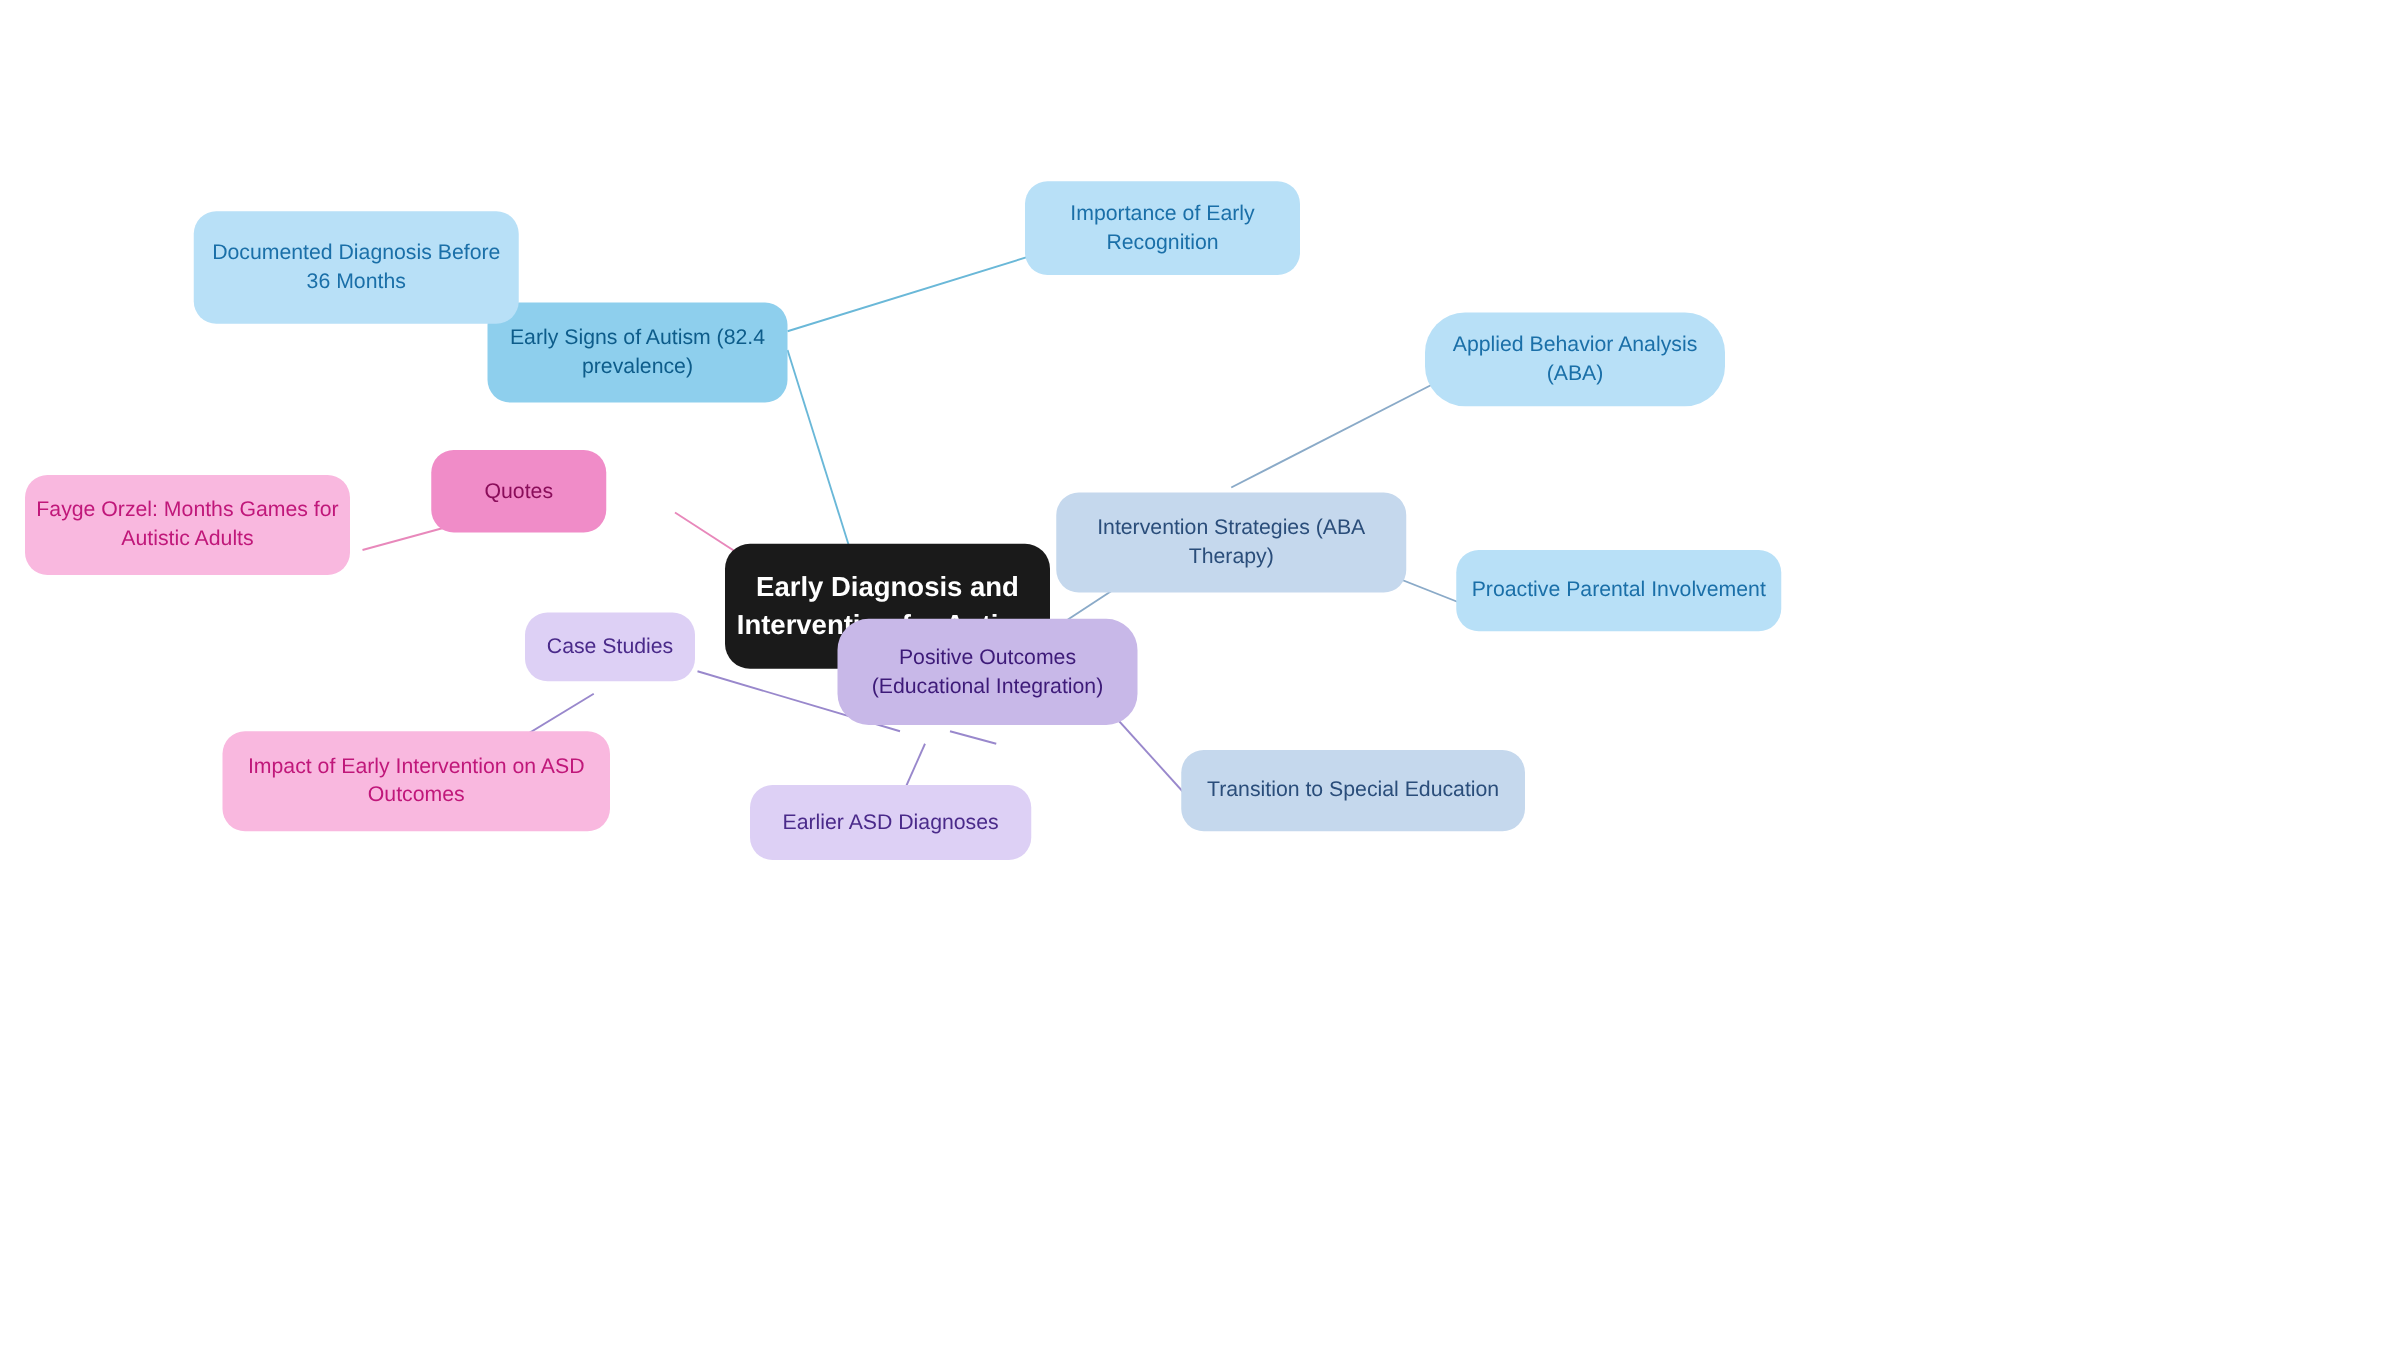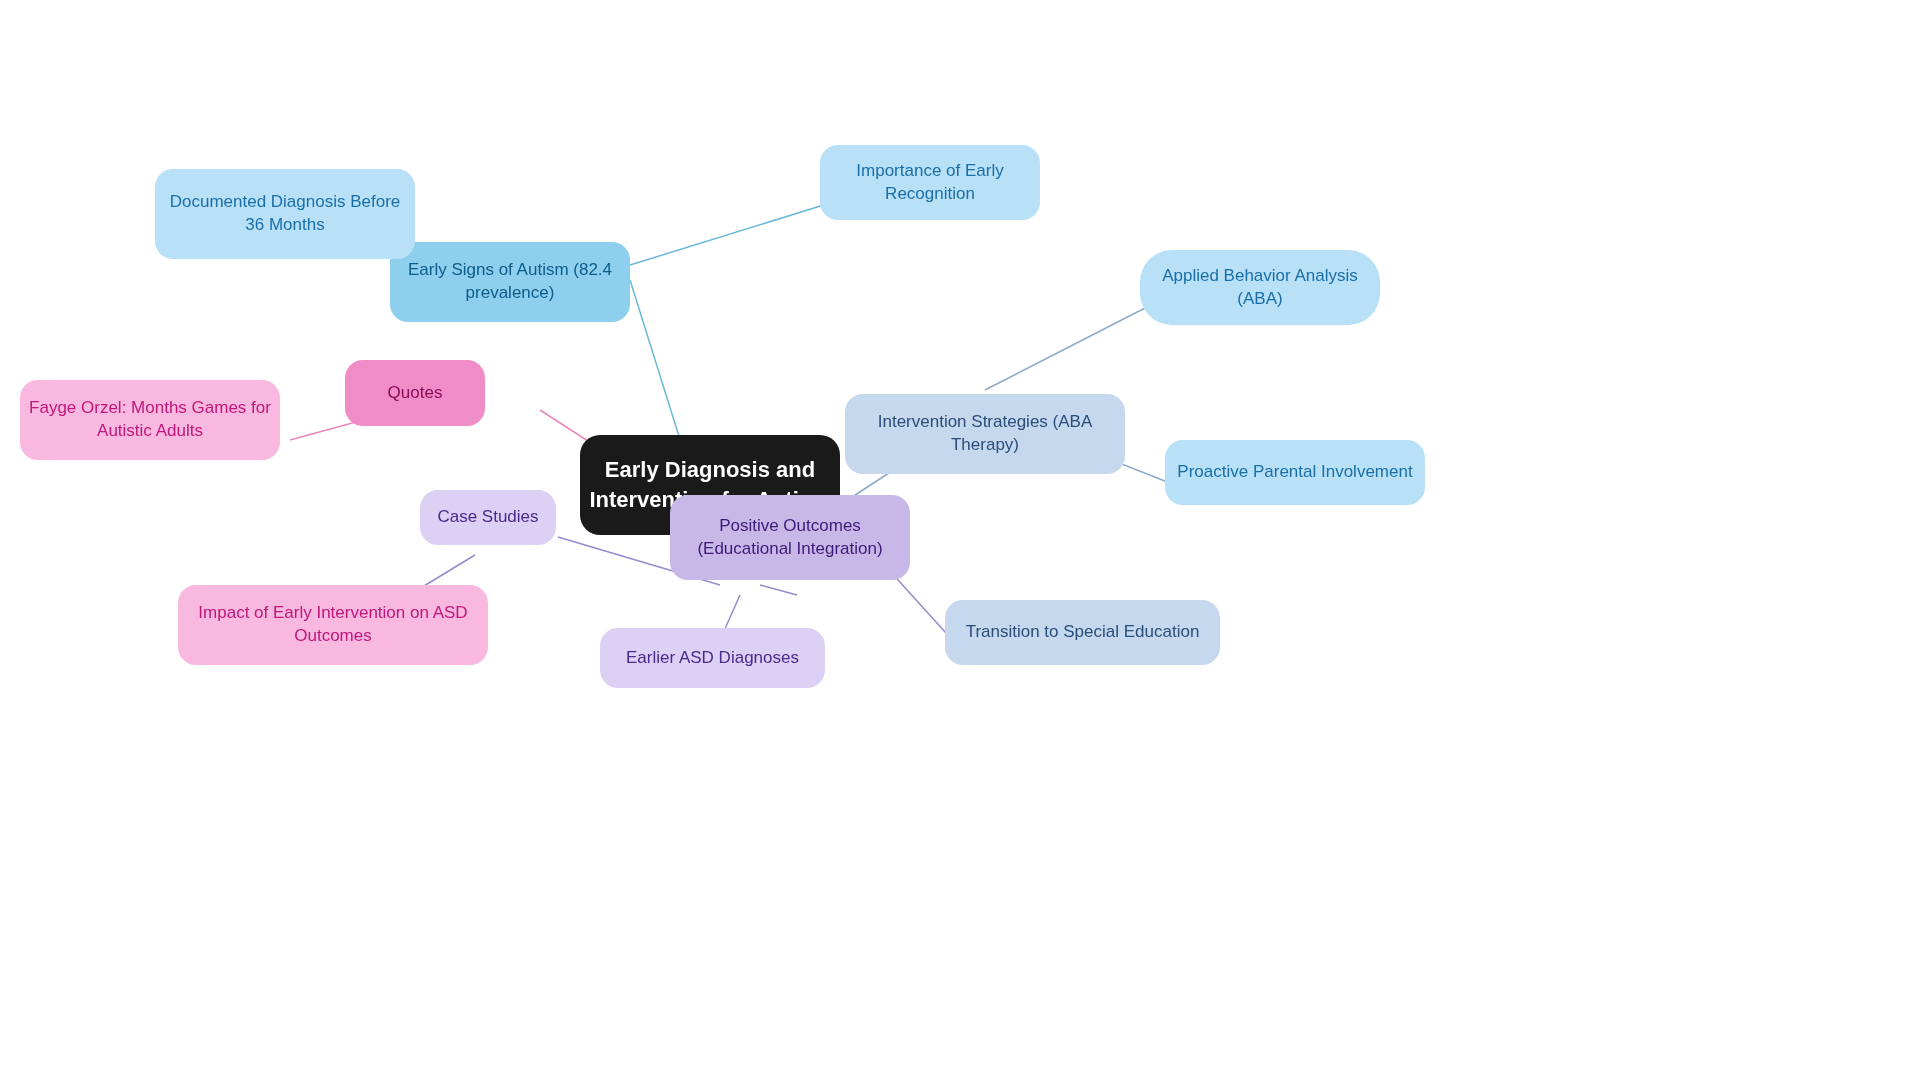--- a/index.html
+++ b/index.html
@@ -72,20 +72,21 @@
       color: #8a0d5a;
       font-size: 17px;
       font-weight: 500;
     }
     
     .node-purple {
       background: #c8b8e8;
       color: #3d1a78;
       font-size: 17px;
       font-weight: 500;
+      border-radius: 25px;
     }
     .node-purple-light {
       background: #ddd0f5;
       color: #4a2a8a;
       font-size: 17px;
       font-weight: 500;
     }
   </style>
 </head>
 <body>

